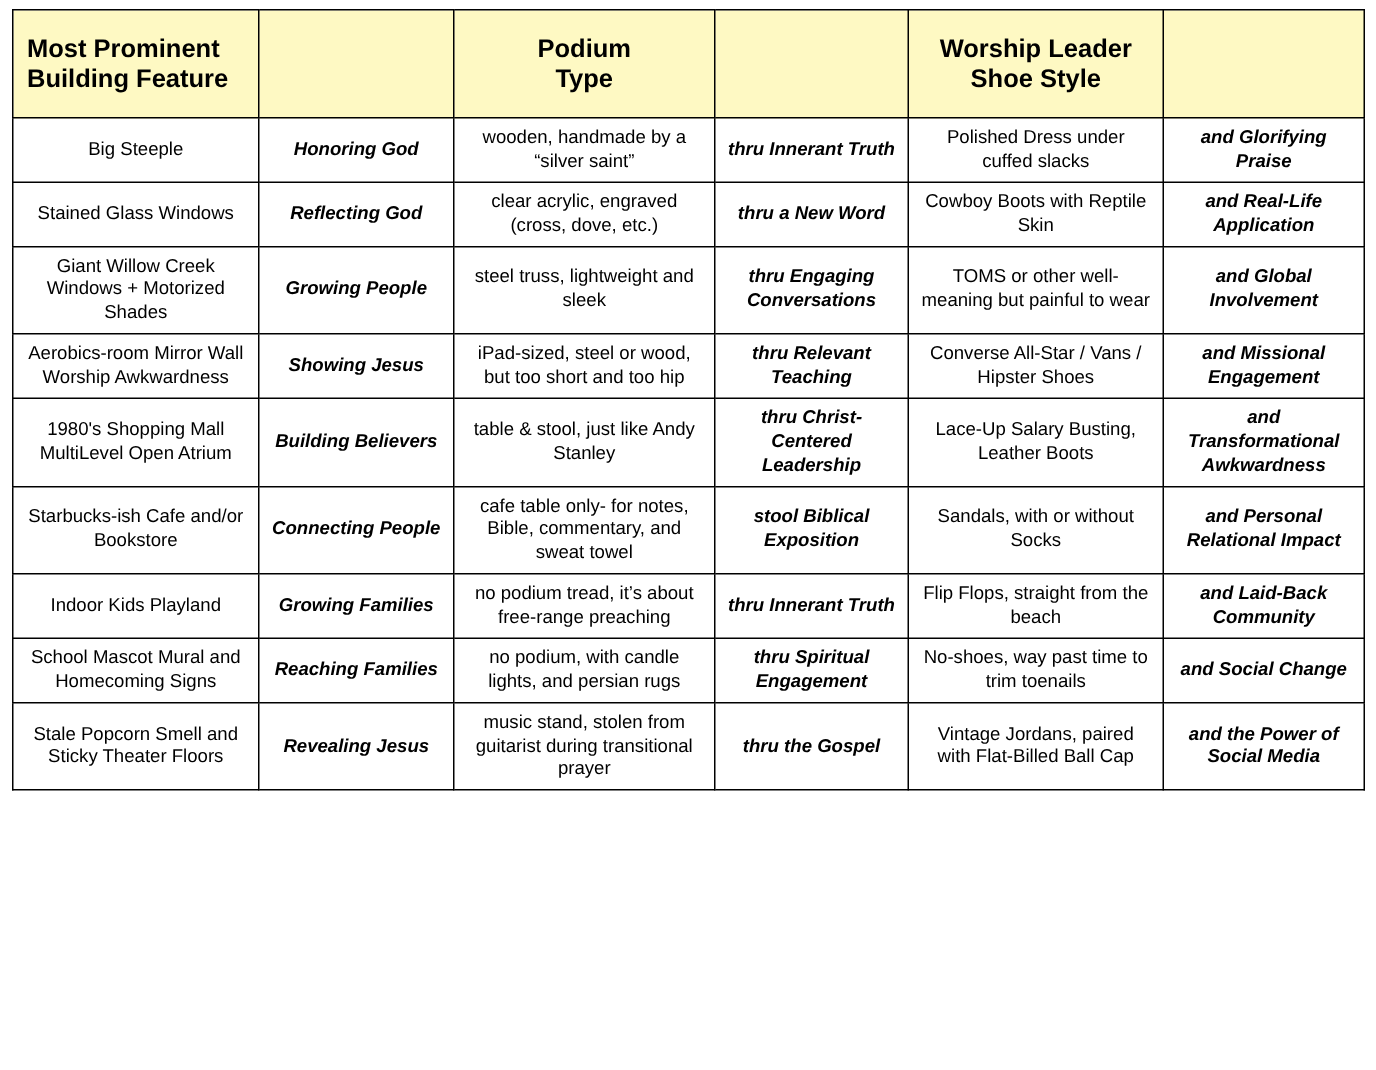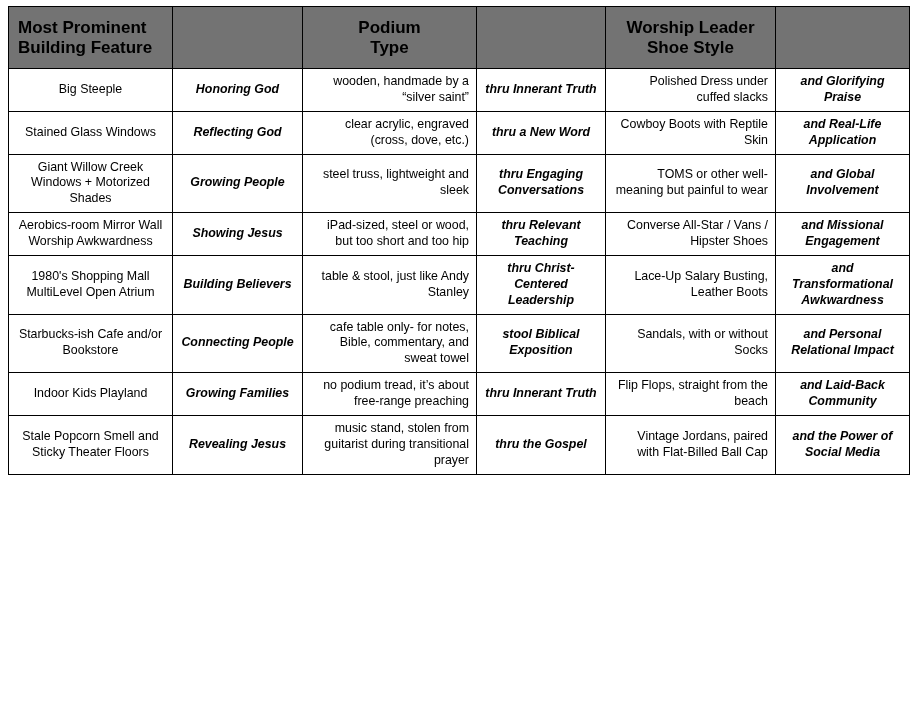--- a/index.html
+++ b/index.html
@@ -39,22 +39,22 @@
   }
   
   col.c0 { width: 164px; }
   col.c1 { width: 130px; }
   col.c2 { width: 174px; }
   col.c3 { width: 129px; }
   col.c4 { width: 170px; }
   col.c5 { width: 134px; }
 
   thead th {
-    background: #737373;
-    height: 62px;
+    background: #fef9c3;
+    height: 72px;
     font-weight: bold;
     font-size: 17px;
     line-height: 1.16;
     text-align: center;
     vertical-align: middle;
     padding: 4px 6px;
   }
   thead th.head-left {
     text-align: left;
     padding-left: 9px;
@@ -69,21 +69,21 @@
   }
   td.feature {
     text-align: center;
   }
   td.value-em {
     text-align: center;
     font-weight: bold;
     font-style: italic;
   }
   td.plain {
-    text-align: right;
+    text-align: center;
   }
 </style>
 </head>
 <body>
 
 <div class="sheet">
   <table class="matrix">
     <colgroup>
       <col class="c0">
         <col class="c1">
@@ -162,20 +162,28 @@
         </tr>
         <tr>
           <td class="feature">Indoor Kids Playland</td>
           <td class="value-em">Growing Families</td>
           <td class="plain">no podium tread, it’s about free-range preaching</td>
           <td class="value-em">thru Innerant Truth</td>
           <td class="plain">Flip Flops, straight from the beach</td>
           <td class="value-em">and Laid-Back Community</td>
         </tr>
         <tr>
+          <td class="feature">School Mascot Mural and Homecoming Signs</td>
+          <td class="value-em">Reaching Families</td>
+          <td class="plain">no podium, with candle lights, and persian rugs</td>
+          <td class="value-em">thru Spiritual Engagement</td>
+          <td class="plain">No-shoes, way past time to trim toenails</td>
+          <td class="value-em">and Social Change</td>
+        </tr>
+        <tr>
           <td class="feature">Stale Popcorn Smell and Sticky Theater Floors</td>
           <td class="value-em">Revealing Jesus</td>
           <td class="plain">music stand, stolen from guitarist during transitional prayer</td>
           <td class="value-em">thru the Gospel</td>
           <td class="plain">Vintage Jordans, paired with Flat-Billed Ball Cap</td>
           <td class="value-em">and the Power of Social Media</td>
         </tr>
       </tbody>
   </table>
 </div>

